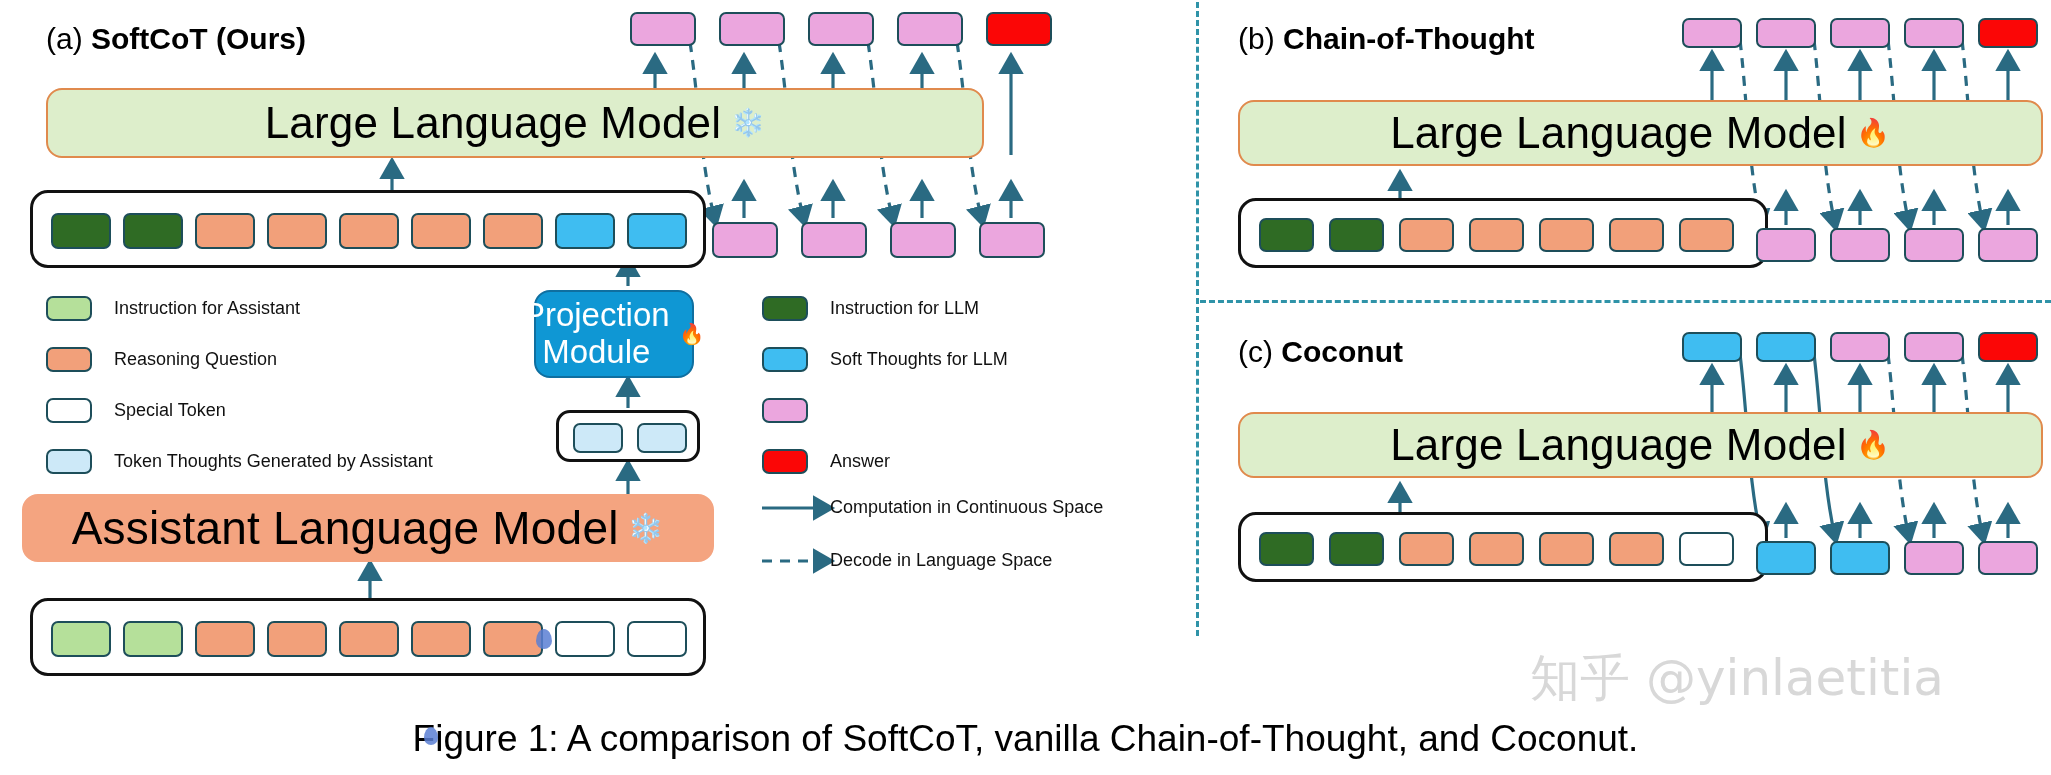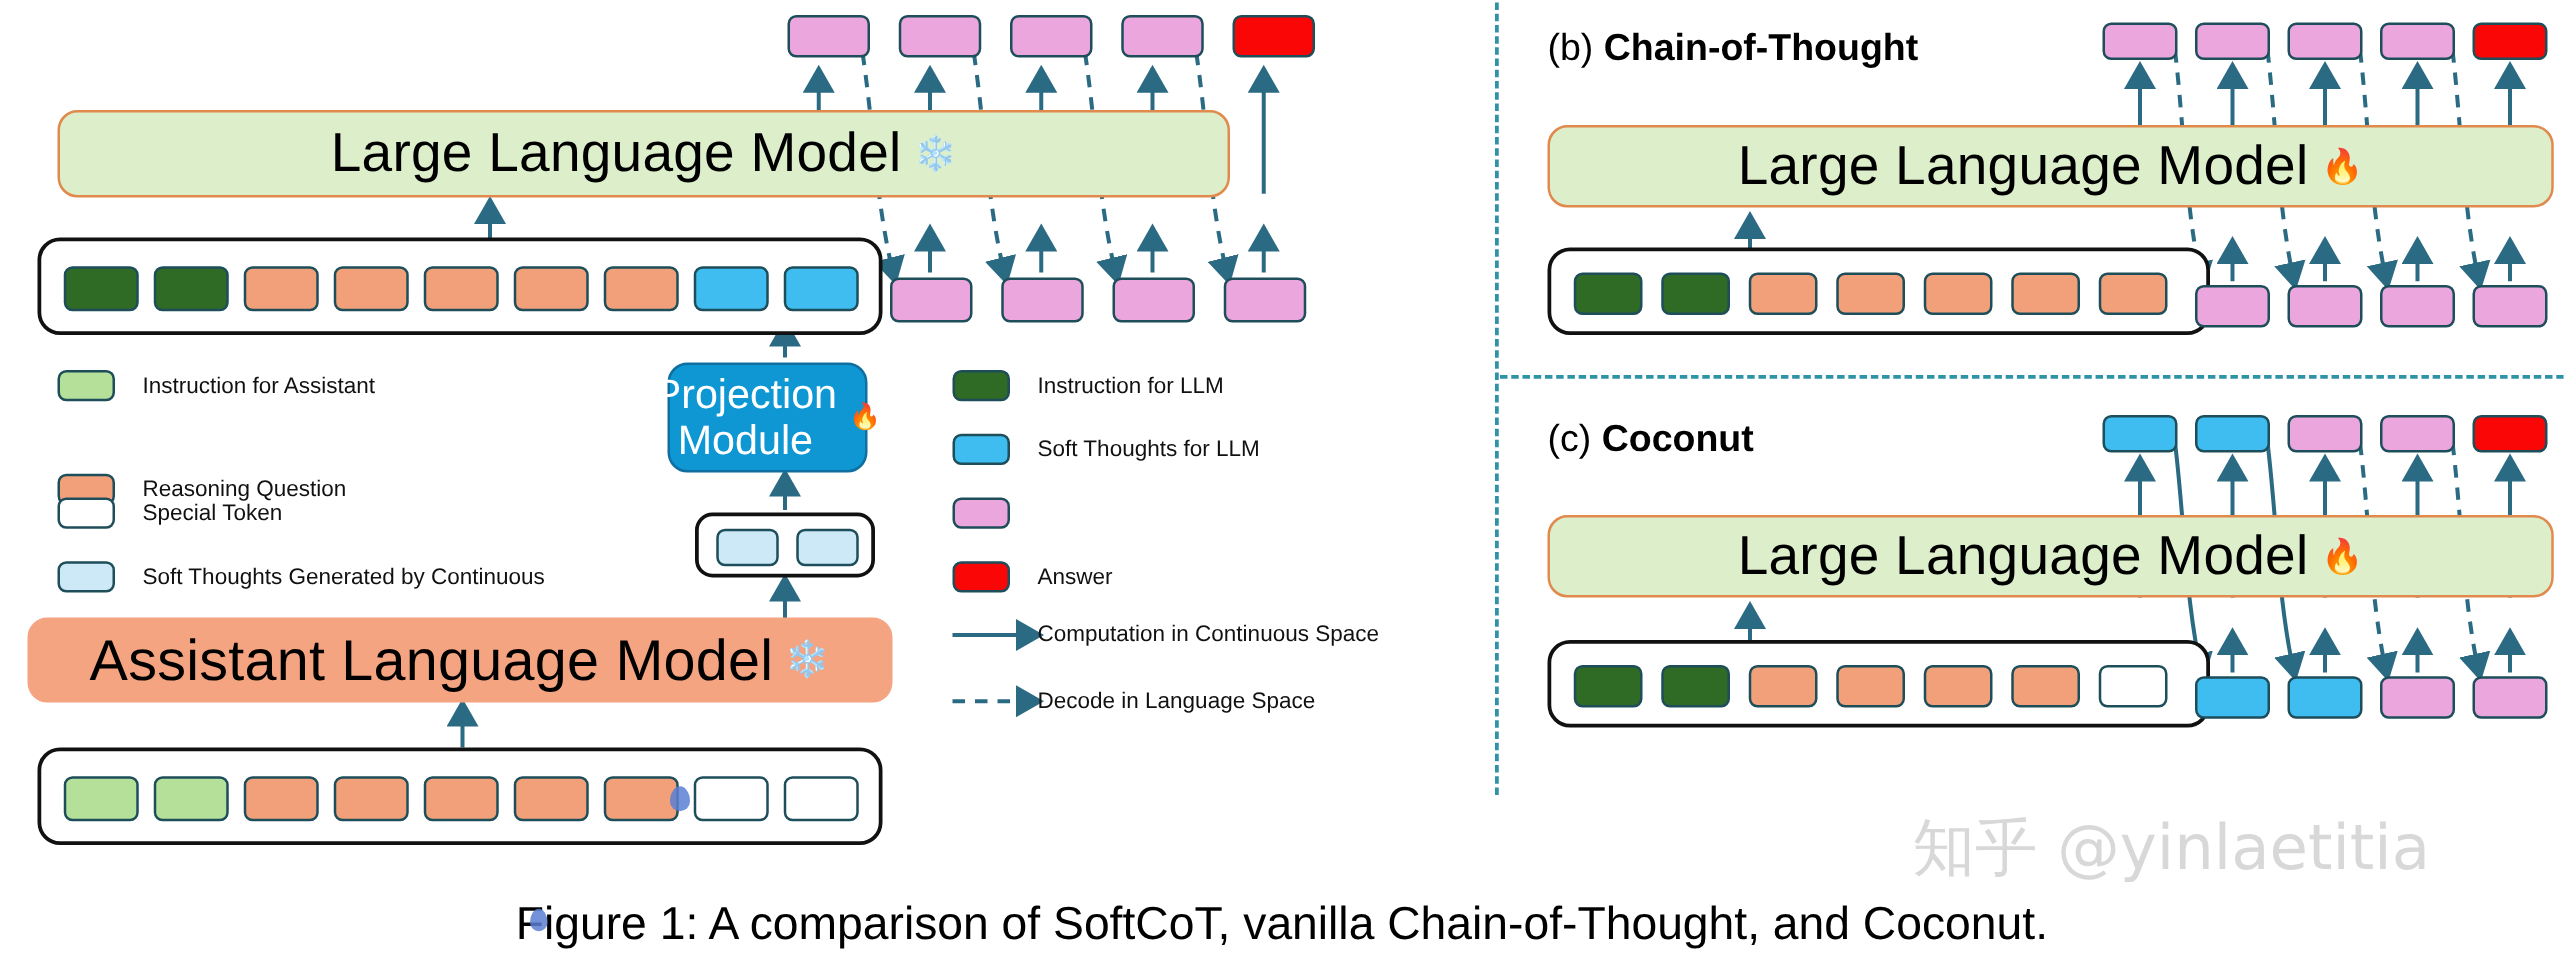--- a/index.html
+++ b/index.html
@@ -148,20 +148,24 @@
     </g>
 
     <g stroke="#2a6a82" stroke-width="3.2" fill="none">
       <path d="M762,508 L832,508" marker-end="url(#ah)"></path>
     </g>
     <g stroke="#2a6a82" stroke-width="3.2" fill="none" stroke-dasharray="10,8">
       <path d="M762,561 L832,561" marker-end="url(#ahl)"></path>
     </g>
   </svg>
 
+  <div class="abs ptitle" style="left:46px;top:22px;">
+    <span>(a)</span>
+    <b>SoftCoT (Ours)</b>
+  </div>
 
   <div class="abs" style="left:630px;top:12px;width:420px;height:42px;">
     <div class="tok c-pink" style="left:0px;top:0;width:66px;height:34px;"></div>
     <div class="tok c-pink" style="left:89px;top:0;width:66px;height:34px;"></div>
     <div class="tok c-pink" style="left:178px;top:0;width:66px;height:34px;"></div>
     <div class="tok c-pink" style="left:267px;top:0;width:66px;height:34px;"></div>
     <div class="tok c-red" style="left:356px;top:0;width:66px;height:34px;"></div>
   </div>
 
   <div class="abs model llm" style="left:46px;top:88px;width:938px;height:70px;">
@@ -214,31 +218,31 @@
     <div class="tok c-white" style="left:522px;top:20px;width:60px;height:36px;"></div>
     <div class="tok c-white" style="left:594px;top:20px;width:60px;height:36px;"></div>
     <div class="blue-dot" style="left:503px;top:28px;"></div>
   </div>
 
   <div>
     <div class="legrow" style="left:46px;top:296px;">
       <span class="legsw c-green-light"></span>
       <span class="leglab">Instruction for Assistant</span>
     </div>
-    <div class="legrow" style="left:46px;top:347px;margin-top:32px;">
+    <div class="legrow" style="left:46px;top:347px;">
       <span class="legsw c-orange"></span>
       <span class="leglab">Reasoning Question</span>
     </div>
     <div class="legrow" style="left:46px;top:398px;">
       <span class="legsw c-white"></span>
       <span class="leglab">Special Token</span>
     </div>
     <div class="legrow" style="left:46px;top:449px;">
       <span class="legsw c-blue-pale"></span>
-      <span class="leglab">Soft Thoughts Generated by Continuous</span>
+      <span class="leglab">Token Thoughts Generated by Assistant</span>
     </div>
   </div>
 
   <div>
     <div class="legrow" style="left:762px;top:296px;">
       <span class="legsw c-green-dark"></span>
       <span class="leglab">Instruction for LLM</span>
     </div>
     <div class="legrow" style="left:762px;top:347px;">
       <span class="legsw c-blue"></span>

